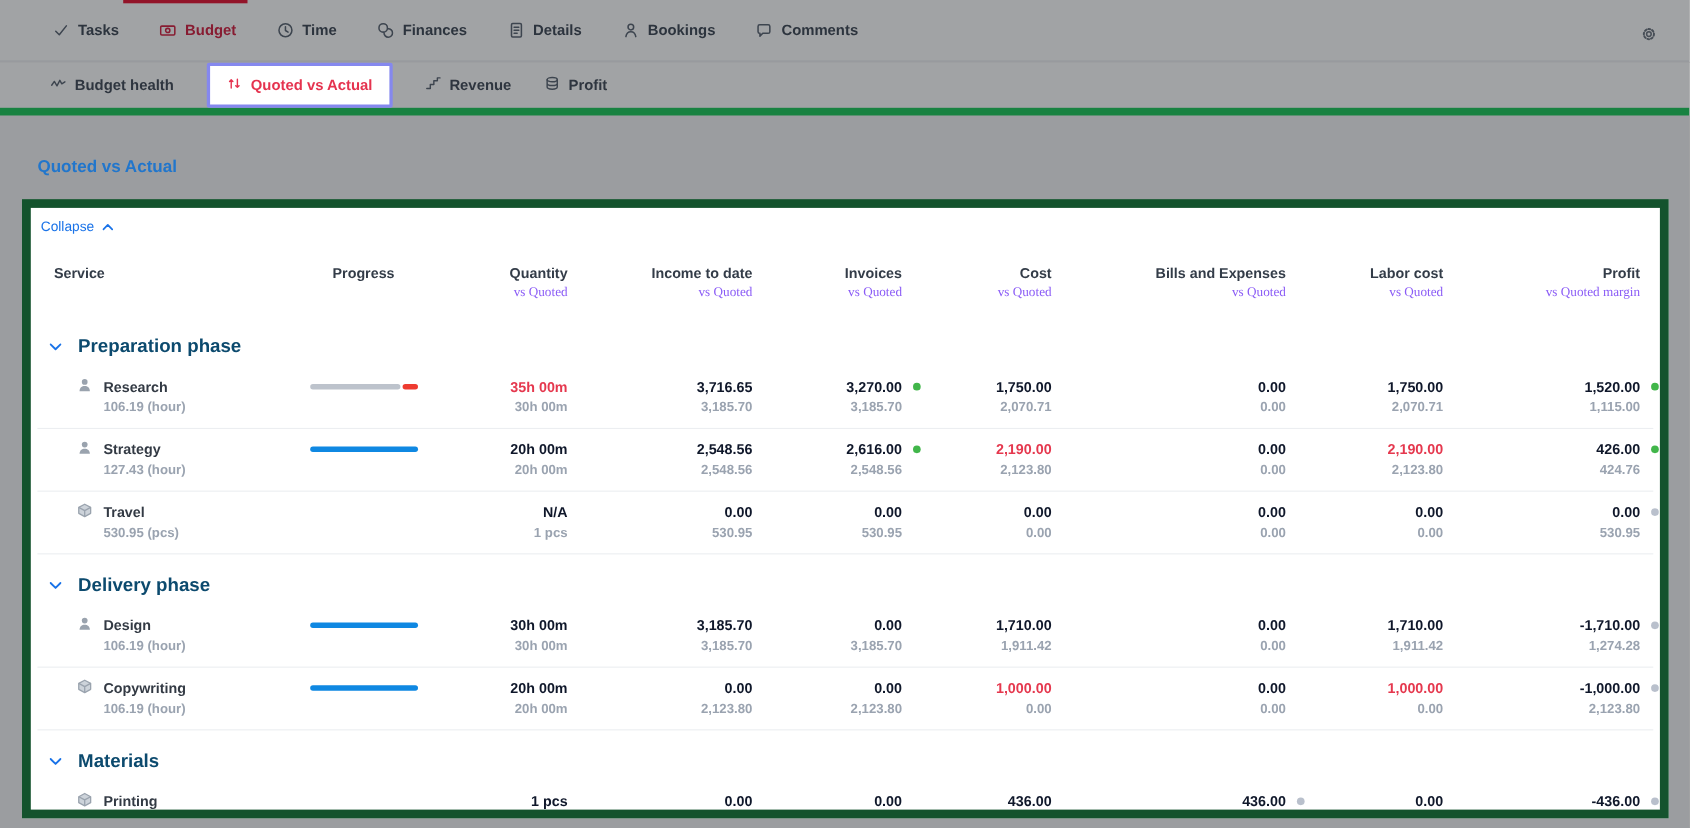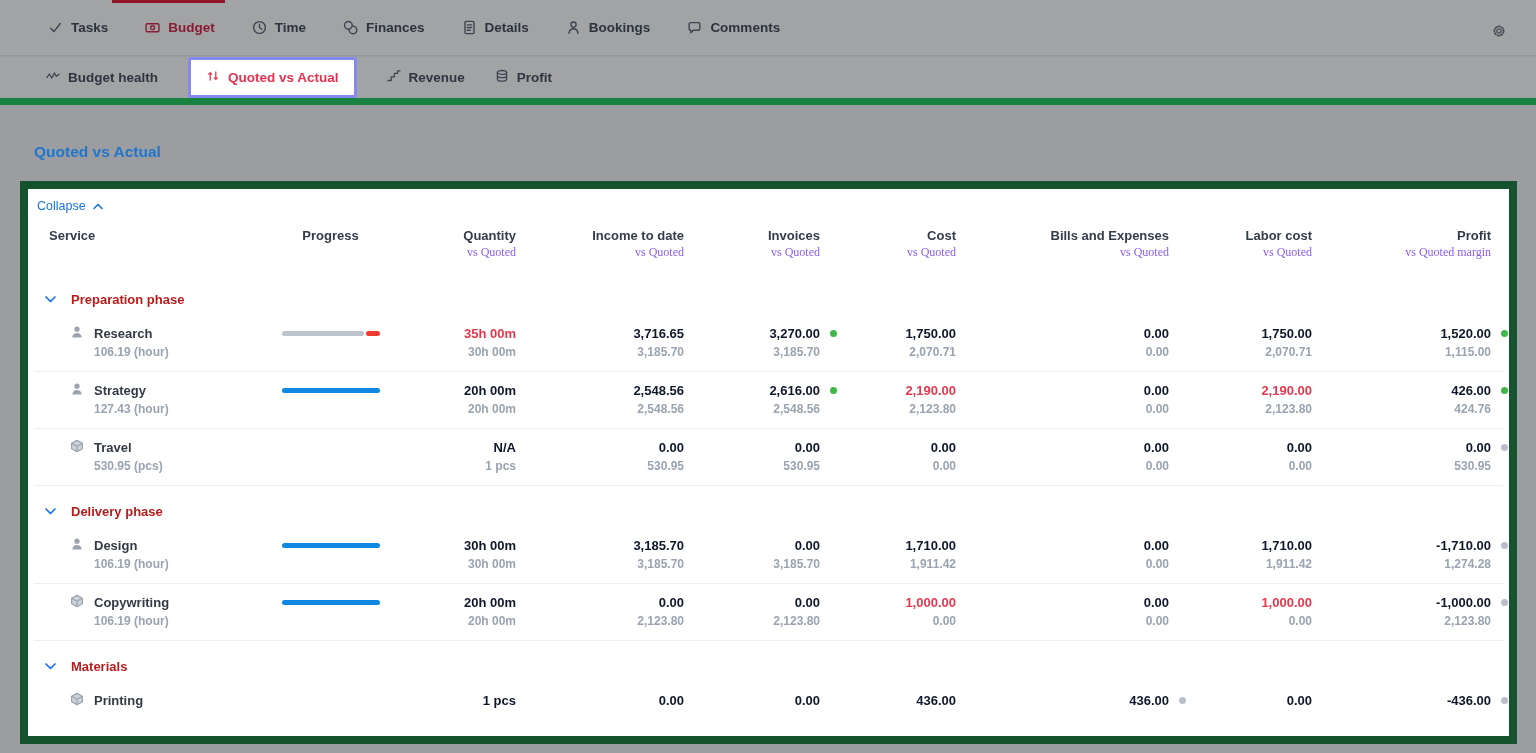--- a/index.html
+++ b/index.html
@@ -40,30 +40,30 @@
   .panel{position:absolute;left:20px;top:181px;width:1497px;height:563px;background:#fff;
          border:8px solid #14532d;z-index:10;box-sizing:border-box;padding-top:6px;overflow:hidden;}
   .collapse{display:flex;align-items:center;gap:7px;width:max-content;color:#1a73e8;
             font-size:12.5px;padding:4px 0 2px 9px;cursor:pointer;}
   .collapse svg{width:10px;height:7px;stroke:#1a73e8;fill:none;stroke-width:1.6;
                 stroke-linecap:round;stroke-linejoin:round;}
   .tbl{padding:0 6px;}
   .grid{display:grid;grid-template-columns:234px 125px 123px 168px 136px 136px 213px 143px 179px 1fr;}
   .thead{padding:12px 0 14px;}
   .hc{text-align:right;}
-  .hc .hl{font-size:13px;font-weight:700;color:#333c48;line-height:17px;}
+  .hc .hl{font-size:13px;font-weight:700;color:#333c48;line-height:17px;margin-top:13px;}
   .hc .hs{font-size:12px;color:#8b5cf6;line-height:16px;font-family:Liberation Serif, serif;}
   .hc.left{text-align:left;padding-left:15px;}
   .hc.center{text-align:center;}
   .group-row{height:32px;margin:2px 0 6px;background:#f4f6f9;border-radius:4px;display:flex;
              align-items:center;padding-left:16px;font-size:13px;font-weight:700;color:#3a4350;cursor:pointer;}
   .section-h{display:flex;align-items:center;gap:15px;padding:18px 0 8px 11px;cursor:pointer;}
   .section-h svg{width:11px;height:7px;stroke:#1a73e8;fill:none;stroke-width:1.7;
                  stroke-linecap:round;stroke-linejoin:round;}
-  .section-h .sl{color:#b91c1c;font-size:13px;font-weight:700;}
+  .section-h .sl{color:#0c4a6e;font-size:17px;font-weight:700;}
   .row{border-bottom:1px solid #eceef1;padding:9px 0 10px;align-items:start;cursor:default;font-weight:bold;}
   .tbl .row:last-child{border-bottom:none;}
   .svc{display:flex;gap:10px;padding-left:36px;}
   .svc .ic{margin-top:1px;display:flex;}
   .svc .ic svg{width:14px;height:14px;}
   .svc .nm{font-size:13px;color:#333a44;line-height:19px;}
   .svc .dt{font-size:12px;color:#9aa3b0;line-height:18px;}
   .prog{padding-top:7px;}
   .bar-full{width:98px;height:5px;border-radius:3px;background:#0f88e2;margin:0 auto;}
   .bar-over{width:98px;display:flex;gap:2px;margin:0 auto;}

